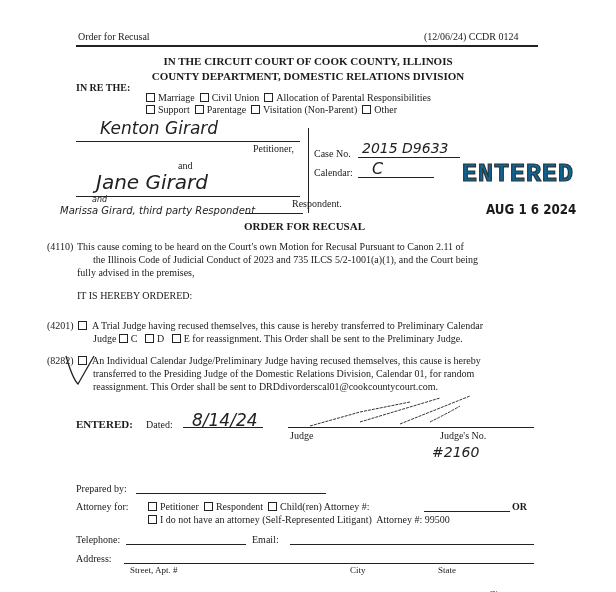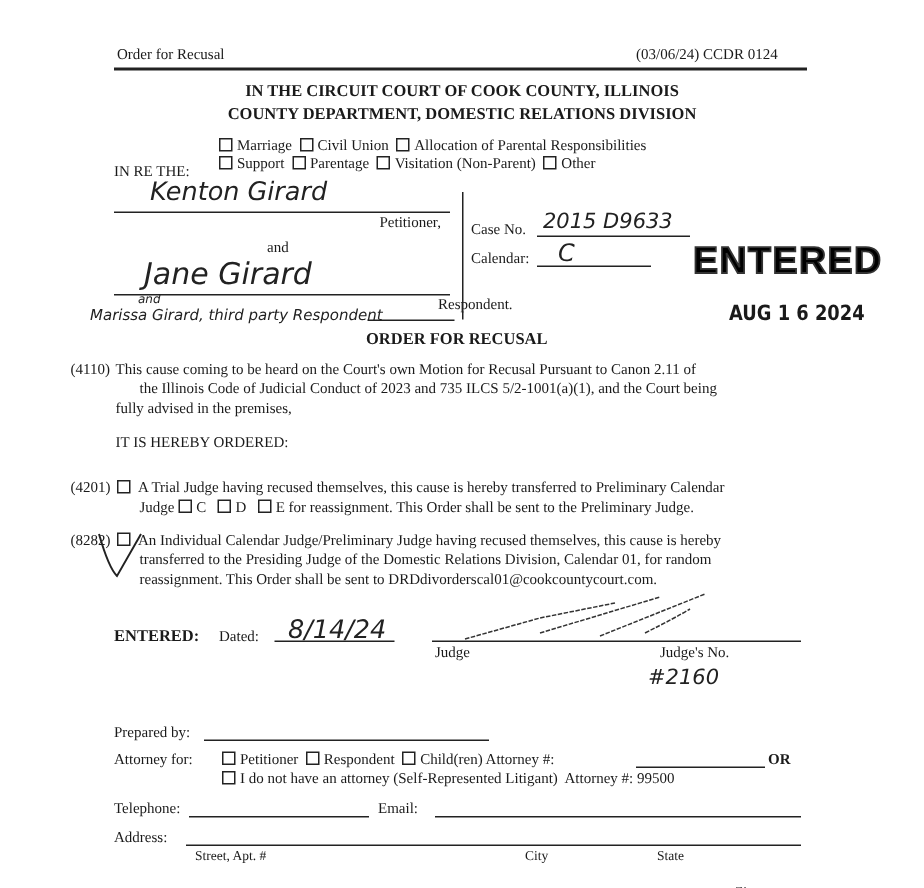--- a/index.html
+++ b/index.html
@@ -4,33 +4,33 @@
 <style>
   html,body{margin:0;padding:0;background:#fff;}
   body{width:616px;height:592px;position:relative;overflow:hidden;font-family:"Liberation Serif","DejaVu Serif",serif;color:#1a1a1a;}
   .abs{position:absolute;white-space:nowrap;}
   .f10{font-size:10px;}
   .f11{font-size:11px;}
   .b{font-weight:bold;}
   .cb{display:inline-block;width:7px;height:7px;border:1px solid #222;margin:0 3px 0 0;vertical-align:-1px;}
   .line{position:absolute;height:0;border-top:1px solid #222;}
   .hw{font-family:"DejaVu Sans",sans-serif;font-style:italic;color:#222;}
-  .stamp{font-family:Liberation Sans, sans-serif;font-weight:bold;color:#000000;-webkit-text-stroke:1.2px #333;letter-spacing:1px;}
+  .stamp{font-family:Liberation Mono, monospace;font-weight:bold;color:#0369a1;-webkit-text-stroke:1.2px #333;letter-spacing:1px;}
 </style>
 </head>
 <body>
 
 <div class="abs f10" style="left:78px;top:31px;">Order for Recusal</div>
-<div class="abs f10" style="left:424px;top:31px;">(03/06/24) CCDR 0124</div>
+<div class="abs f10" style="left:424px;top:31px;">(12/06/24) CCDR 0124</div>
 <div class="line" style="left:76px;top:45px;width:462px;border-top:2px solid #222;"></div>
 
 <div class="abs f11 b" style="left:0;width:616px;text-align:center;top:55px;">IN THE CIRCUIT COURT OF COOK COUNTY, ILLINOIS</div>
 <div class="abs f11 b" style="left:0;width:616px;text-align:center;top:70px;">COUNTY DEPARTMENT, DOMESTIC RELATIONS DIVISION</div>
 
-<div class="abs f10" style="left:76px;top:109px;">IN RE THE:</div>
+<div class="abs f10" style="left:76px;top:82px;font-weight:bold;">IN RE THE:</div>
 <div class="abs f10" style="left:146px;top:92px;text-align:center;">
   <span><span class="cb"></span><span>Marriage</span></span>&nbsp;
   <span><span class="cb"></span><span>Civil Union</span></span>&nbsp;
   <span><span class="cb"></span><span>Allocation of Parental Responsibilities</span></span>
 </div>
 <div class="abs f10" style="left:146px;top:104px;">
   <span><span class="cb"></span><span>Support</span></span>&nbsp;
   <span><span class="cb"></span><span>Parentage</span></span>&nbsp;
   <span><span class="cb"></span><span>Visitation (Non-Parent)</span></span>&nbsp;
   <span><span class="cb"></span><span>Other</span></span>

